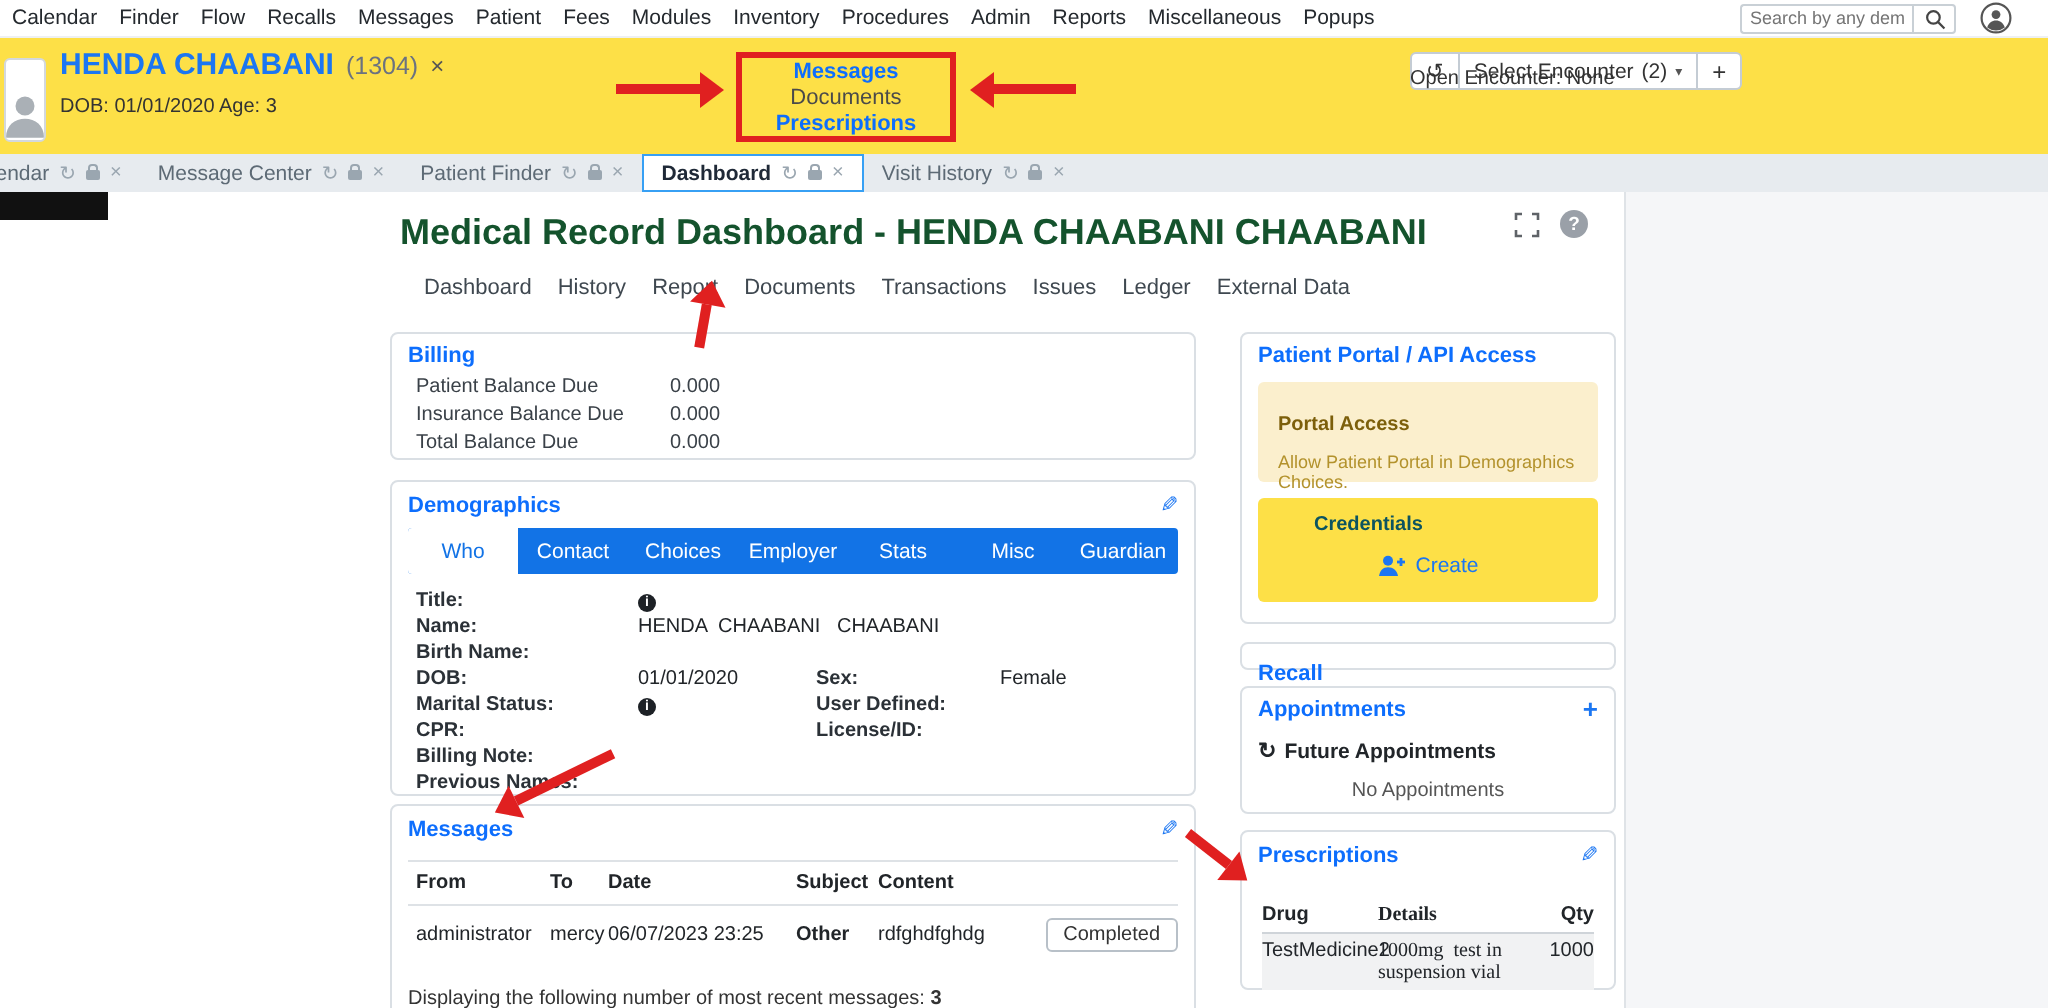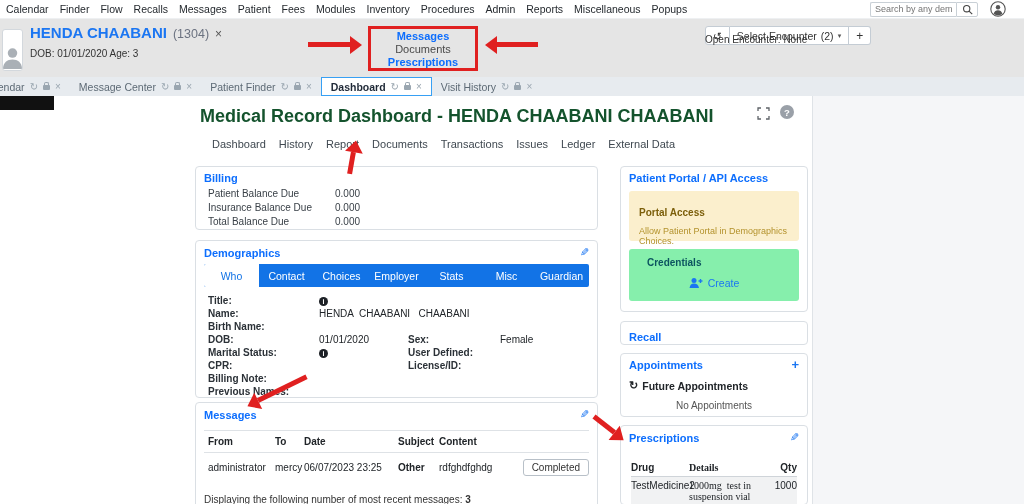--- a/index.html
+++ b/index.html
@@ -15,21 +15,21 @@
   .menu-item { cursor:pointer; }
   .search-wrap { margin-left:auto; display:flex; align-items:center; gap:12px; }
   .search-box { display:flex; }
   .search-input { width:86px; height:15px; font-size:9px; padding:0 4px; color:#555;
     border:1px solid #c9d0d6; border-right:none; border-radius:2px 0 0 2px; outline:none;
     font-family:"Liberation Sans", sans-serif;}
   .search-btn { width:22px; height:15px; border:1px solid #c9d0d6; background:#fff;
     border-radius:0 2px 2px 0; display:flex; align-items:center; justify-content:center; padding:0;}
   .user-avatar { width:16px; height:16px; margin-right:12px; }
   
-  .patient-header { position:absolute; top:19px; left:0; right:0; height:58px; background:#e5e5e5; }
+  .patient-header { position:absolute; top:19px; left:0; right:0; height:58px; background:#fde047; }
   .pt-avatar { position:absolute; left:2px; top:10px; width:21px; height:42px; background:#fff;
     border:1px solid #d3d8dd; border-radius:3px; overflow:hidden; display:flex; align-items:flex-end; justify-content:center;}
   .pt-name-row { position:absolute; left:30px; top:5px; display:flex; align-items:baseline; gap:6px;}
   .pt-name { font-size:15px; font-weight:bold; color:#1b76f2; }
   .pt-id { font-size:12.5px; color:#6b7280; }
   .pt-close { font-size:12px; color:#555; cursor:pointer; }
   .pt-dob { position:absolute; left:30px; top:29px; font-size:10px; color:#333; }
   .quick-box { position:absolute; left:368px; top:7px; width:110px; height:45px;
     border:3px solid #e02020; text-align:center; font-size:11px; line-height:13px; padding-top:1px; z-index:40;}
   .ql { display:block; cursor:pointer; }
@@ -98,25 +98,25 @@
   .c-from { width:67px; } .c-to { width:29px; } .c-date { width:94px; } .c-subj { width:41px; } .c-cont { flex:1; }
   .m-subj-val { font-weight:bold; }
   .status-btn { border:1px solid #b8c0c8; border-radius:3px; background:#fff; font-size:10px;
     padding:2px 8px; color:#333; cursor:pointer; font-family:"Liberation Sans", sans-serif;}
   .msg-footer { margin:12px 8px 0; font-size:10px; color:#333; }
   
   .portal { height:146px; margin-bottom:9px; }
   .alert-warn { margin:4px 8px 8px; background:#fbefcd; border-radius:3px; padding:16px 10px; height:50px;}
   .aw-title { font-size:10px; font-weight:bold; color:#7c5f0b; }
   .aw-text { font-size:9px; color:#b3922c; margin-top:8px; }
-  .alert-info { margin:0 8px; background:#86efac; border-radius:3px; padding:8px 18px; height:52px;}
+  .alert-info { margin:0 8px; background:#fde047; border-radius:3px; padding:8px 28px; height:52px;}
   .ai-title { font-size:10px; font-weight:bold; color:#0c5460; }
   .create-row { display:flex; align-items:center; justify-content:center; gap:5px; margin-top:9px;
     color:#1b76f2; font-size:10.5px; cursor:pointer;}
-  .recall-card { height:24px; margin-bottom:8px; padding:5px 8px; }
+  .recall-card { height:14px; margin-bottom:8px; padding:5px 8px; }
   .appts { height:64px; margin-bottom:8px; }
   .plus-btn { color:#1b76f2; font-size:13px; font-weight:bold; cursor:pointer; line-height:10px;}
   .fut-row { display:flex; align-items:center; gap:4px; padding:5px 8px 0; font-weight:bold;
     font-size:10.5px; color:#212529;}
   .fut-ic { font-size:11px; font-weight:bold; }
   .no-appt { text-align:center; font-size:10px; color:#555; margin-top:8px; }
   .rx { height:80px; }
   .rx-table { margin:12px 10px 0; font-size:10px; }
   .rx-h { display:flex; font-weight:bold; border-bottom:1px solid #cfd4d9; padding:3px 0; color:#212529;}
   .rx-drug { width:58px; } .rx-det { flex:1;font-family:Liberation Serif, serif; } .rx-qty { width:32px; text-align:right; }

